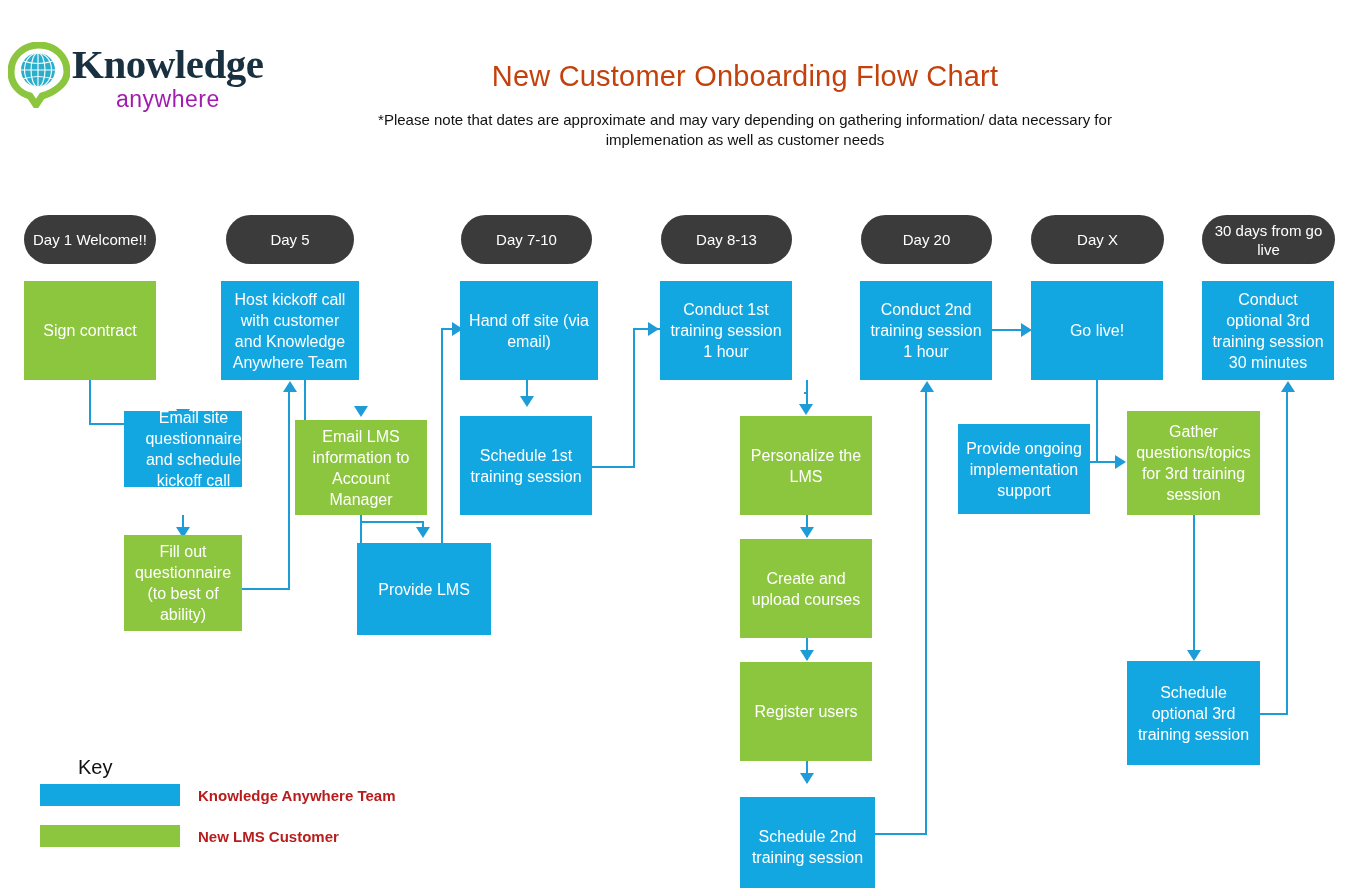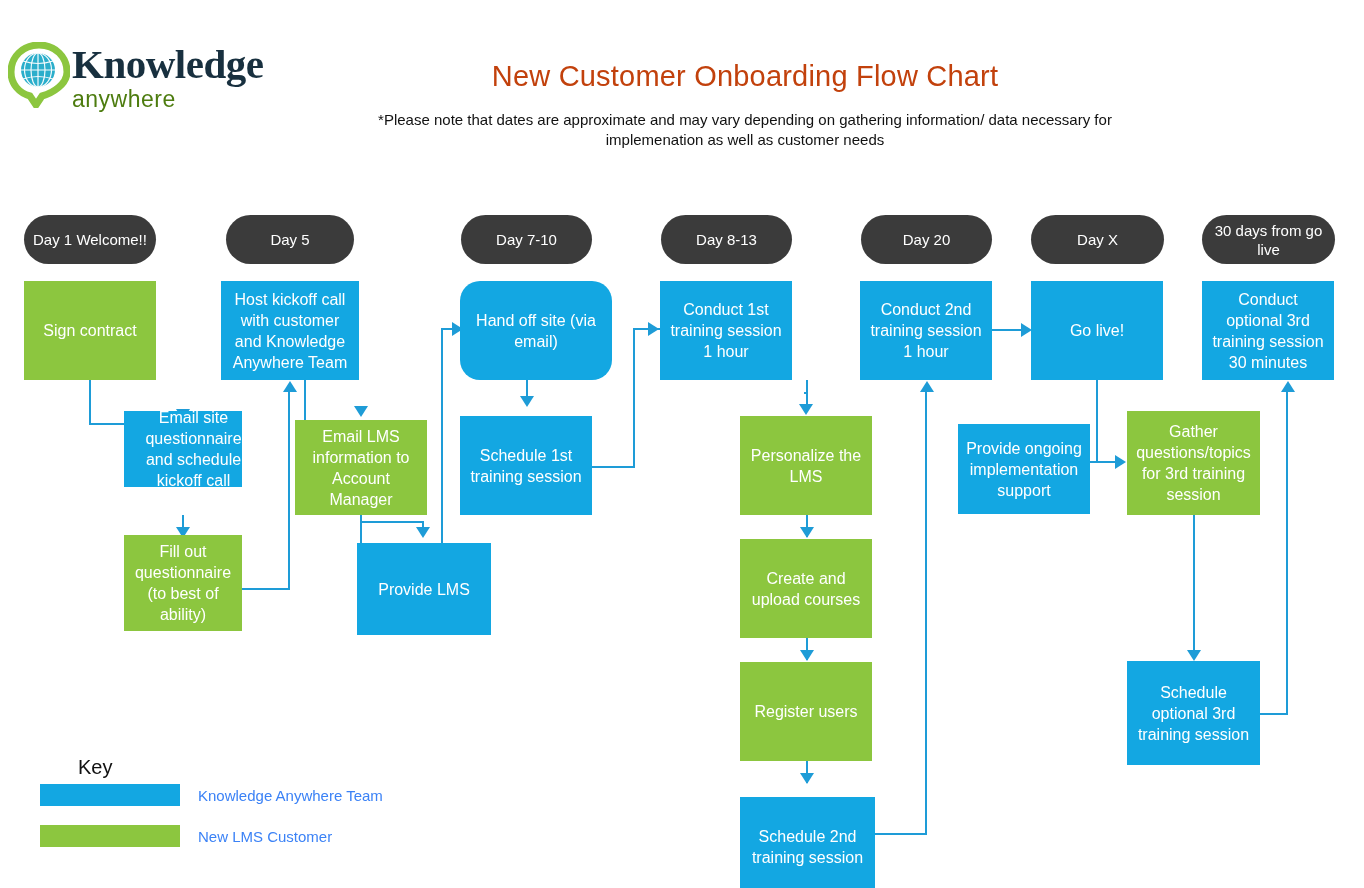--- a/index.html
+++ b/index.html
@@ -4,21 +4,21 @@
 <style>
   html,body{margin:0;padding:0;background:#ffffff;}
   body{font-family:"Liberation Sans",sans-serif;}
   #page{position:relative;width:1364px;height:888px;background:#fff;overflow:hidden;}
 
   
   #logo{position:absolute;left:8px;top:40px;width:270px;height:80px;}
   #logo .glyph{position:absolute;left:0;top:2px;width:62px;height:66px;}
   #logo .wordmark{position:absolute;left:64px;top:2px;}
   #logo .w1{font-family:"Liberation Serif",serif;font-weight:bold;font-size:41px;color:#18303f;line-height:44px;letter-spacing:-0.5px;}
-  #logo .w2{font-family:"Liberation Sans",sans-serif;font-size:23px;color:#4d7c0f;line-height:26px;letter-spacing:0.5px;}
+  #logo .w2{font-family:"Liberation Sans",sans-serif;font-size:23px;color:#a21caf;line-height:26px;letter-spacing:0.5px;margin-left:44px;}
 
   
   #title{position:absolute;left:330px;top:60px;width:830px;text-align:center;
          font-size:29px;color:#c2410c;letter-spacing:0.2px;}
   #subtitle{position:absolute;left:330px;top:110px;width:830px;text-align:center;
             font-size:15px;color:#111;line-height:20px;}
 
   
   .node{position:absolute;box-sizing:border-box;display:flex;align-items:center;
         justify-content:center;text-align:center;color:#ffffff;line-height:21px;
@@ -35,21 +35,21 @@
   .lnv{width:2px;}
   .ar{position:absolute;width:0;height:0;}
   .ar-d{border-left:7px solid transparent;border-right:7px solid transparent;border-top:11px solid #1E9CD7;}
   .ar-u{border-left:7px solid transparent;border-right:7px solid transparent;border-bottom:11px solid #1E9CD7;}
   .ar-r{border-top:7px solid transparent;border-bottom:7px solid transparent;border-left:11px solid #1E9CD7;}
   .ar-l{border-top:7px solid transparent;border-bottom:7px solid transparent;border-right:11px solid #1E9CD7;}
 
   
   #key-title{position:absolute;left:78px;top:756px;font-size:20px;color:#111;}
   .key-swatch{position:absolute;width:140px;height:22px;}
-  .key-label{position:absolute;font-size:15px;color:#3b82f6;}
+  .key-label{position:absolute;font-size:15px;color:#b91c1c;font-weight:bold;}
 </style>
 </head>
 <body>
 
 <div id="page">
 
   <div id="logo">
     <span class="glyph">
       <svg width="62" height="66" viewBox="0 0 62 66">
         <path d="M31 3 C14.5 3 3 15 3 30 C3 42 11 51 22 54 L28 63 L34 54 C45 51 59 42 59 30 C59 15 47.5 3 31 3 Z" fill="none" stroke="#8CC63F" stroke-width="7"></path>
@@ -157,21 +157,21 @@
   <div class="node blue" style="left:124px;top:411px;width:118px;height:76px;padding-left:27px;">Email site questionnaire and schedule kickoff call</div>
 
   <div class="node green" style="left:124px;top:535px;width:118px;height:96px;">Fill out questionnaire (to best of ability)</div>
 
   <div class="node blue" style="left:221px;top:281px;width:138px;height:99px;">Host kickoff call with customer and Knowledge Anywhere Team</div>
 
   <div class="node green" style="left:295px;top:420px;width:132px;height:95px;">Email LMS information to Account Manager</div>
 
   <div class="node blue" style="left:357px;top:543px;width:134px;height:92px;">Provide LMS</div>
 
-  <div class="node blue" style="left:460px;top:281px;width:152px;height:99px;border-radius:20px;">Hand off site (via email)</div>
+  <div class="node blue" style="left:460px;top:281px;width:138px;height:99px;">Hand off site (via email)</div>
 
   <div class="node blue" style="left:460px;top:416px;width:132px;height:99px;">Schedule 1st training session</div>
 
   <div class="node blue" style="left:660px;top:281px;width:132px;height:99px;">Conduct 1st training session 1 hour</div>
 
   <div class="node green" style="left:740px;top:416px;width:132px;height:99px;">Personalize the LMS</div>
 
   <div class="node green" style="left:740px;top:539px;width:132px;height:99px;">Create and upload courses</div>
 
   <div class="node green" style="left:740px;top:662px;width:132px;height:99px;">Register users</div>

